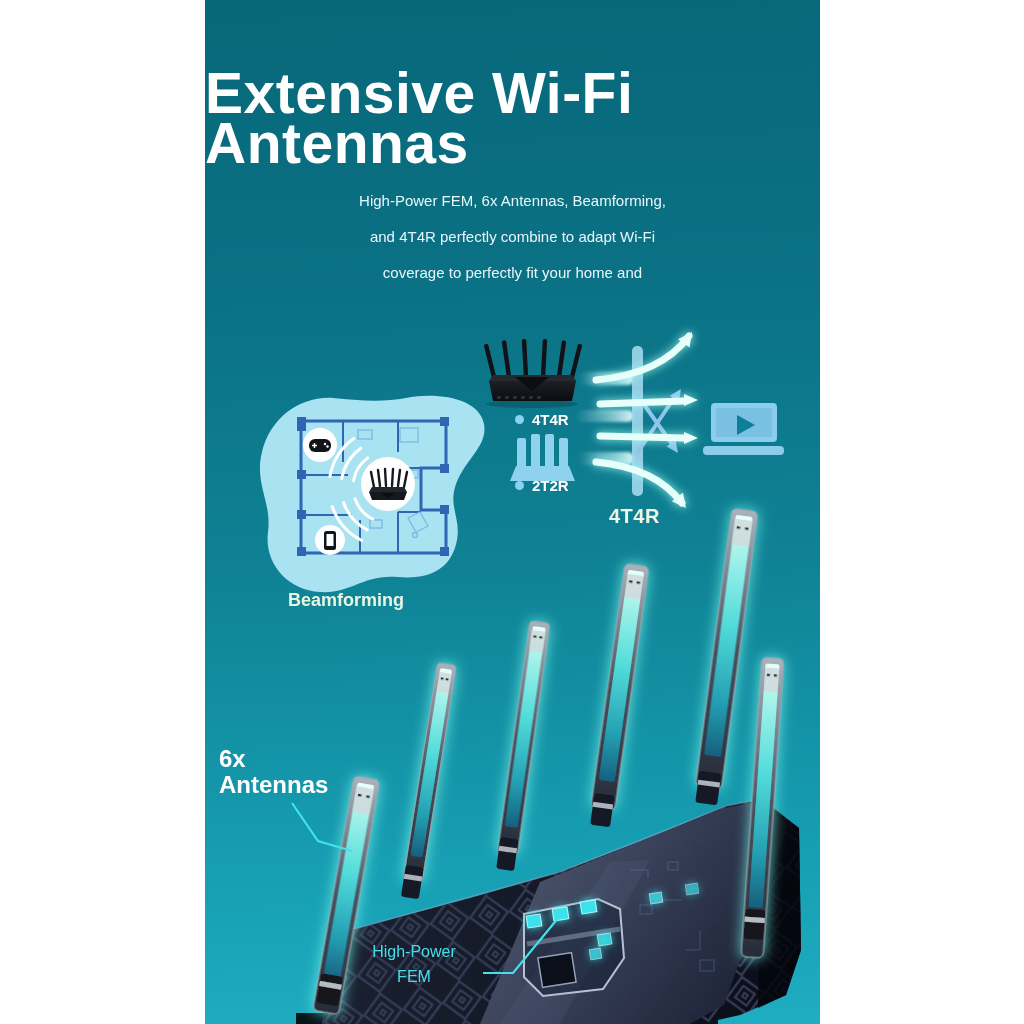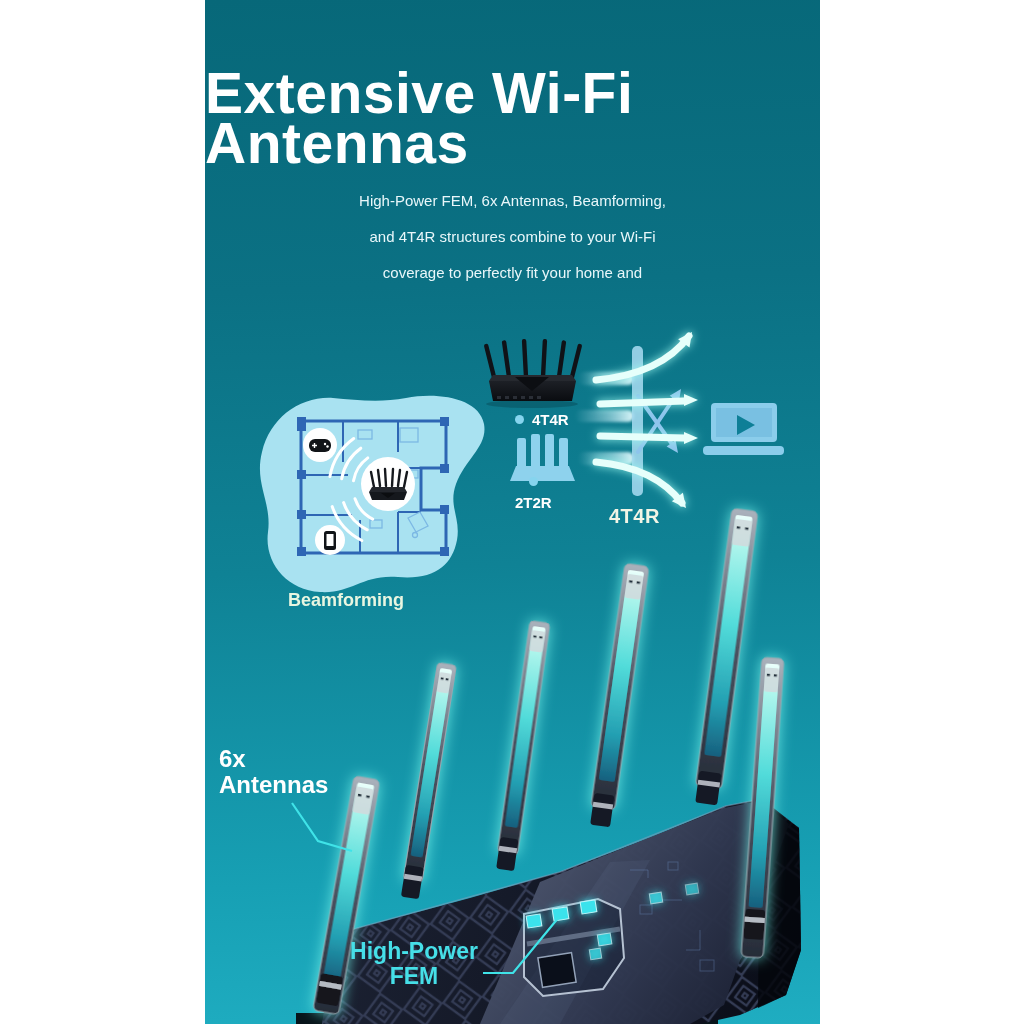--- a/index.html
+++ b/index.html
@@ -20,35 +20,35 @@
   .desc{
     top:183px;left:10px;width:595px;text-align:center;
     font-size:15px;line-height:36px;color:#e9f7fa;font-weight:400;
   }
   .mimo-row{
     position:absolute;display:flex;align-items:center;gap:8px;
     font-size:15px;font-weight:bold;color:#ffffff;
   }
   .mimo-row .dot{width:9px;height:9px;border-radius:50%;background:#86d4ee;}
   .row-4t4r{left:310px;top:411px;}
-  .row-2t2r{left:310px;top:477px;flex-direction:column;}
+  .row-2t2r{left:310px;top:477px;}
   .lbl-beam-big{
     left:404px;top:505px;font-size:20px;font-weight:bold;color:#f2f5e6;letter-spacing:0.5px;
   }
   .lbl-beamforming{
     left:31px;top:590px;width:220px;text-align:center;
     font-size:18px;font-weight:bold;color:#e9f6e1;
   }
   .lbl-6x{
     left:14px;top:746px;width:140px;text-align:left;
     font-size:24px;line-height:26px;font-weight:bold;color:#ffffff;
   }
   .lbl-fem{
     left:139px;top:939px;width:140px;text-align:center;
-    font-size:23px;line-height:25px;font-weight:bold;color:#46dfe8;
+    font-size:16px;line-height:25px;font-weight:normal;color:#46dfe8;
   }
 </style>
 </head>
 <body>
 
 <div class="stage">
 
   <svg viewBox="205 0 615 1024" width="615" height="1024">
     <defs>
       <linearGradient id="coreGrad" x1="0" y1="0" x2="0" y2="1">
@@ -344,21 +344,21 @@
     </g>
   </svg>
 
   <div class="txt title">
     <div>Extensive Wi-Fi</div>
     <div>Antennas</div>
   </div>
 
   <div class="txt desc">
     <div>High-Power FEM, 6x Antennas, Beamforming,</div>
-    <div>and 4T4R structures combine to your Wi-Fi</div>
+    <div>and 4T4R perfectly combine to adapt Wi-Fi</div>
     <div>coverage to perfectly fit your home and</div>
   </div>
 
   <div class="mimo-row row-4t4r">
     <span class="dot"></span>
     <span>4T4R</span>
   </div>
 
   <div class="mimo-row row-2t2r">
     <span class="dot"></span>

